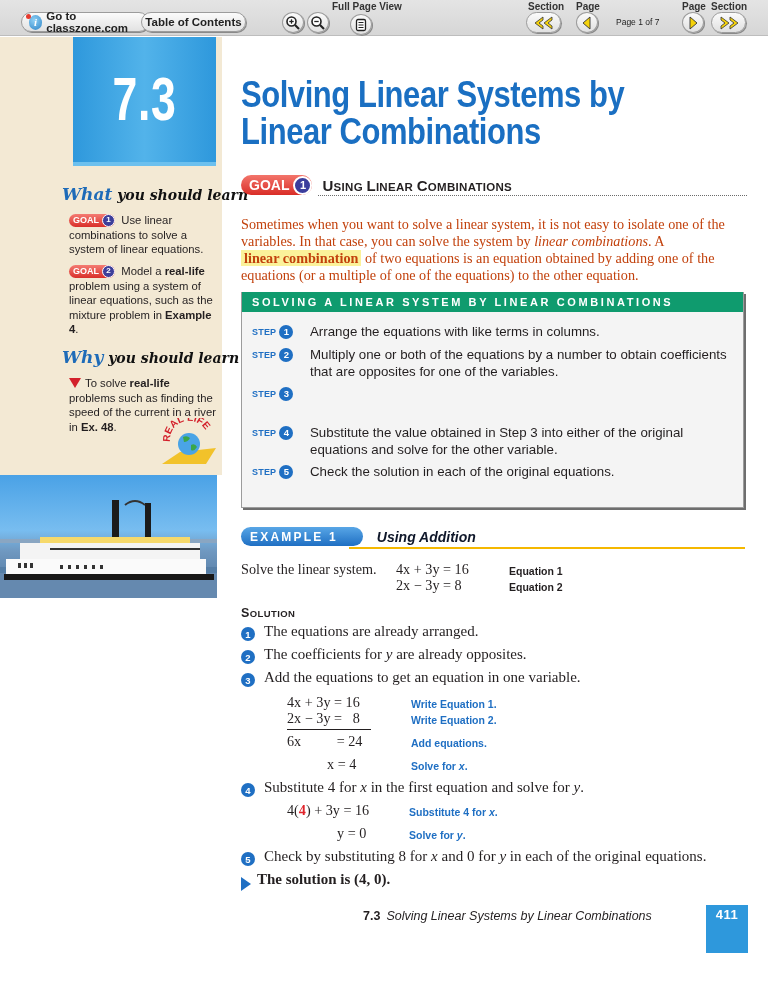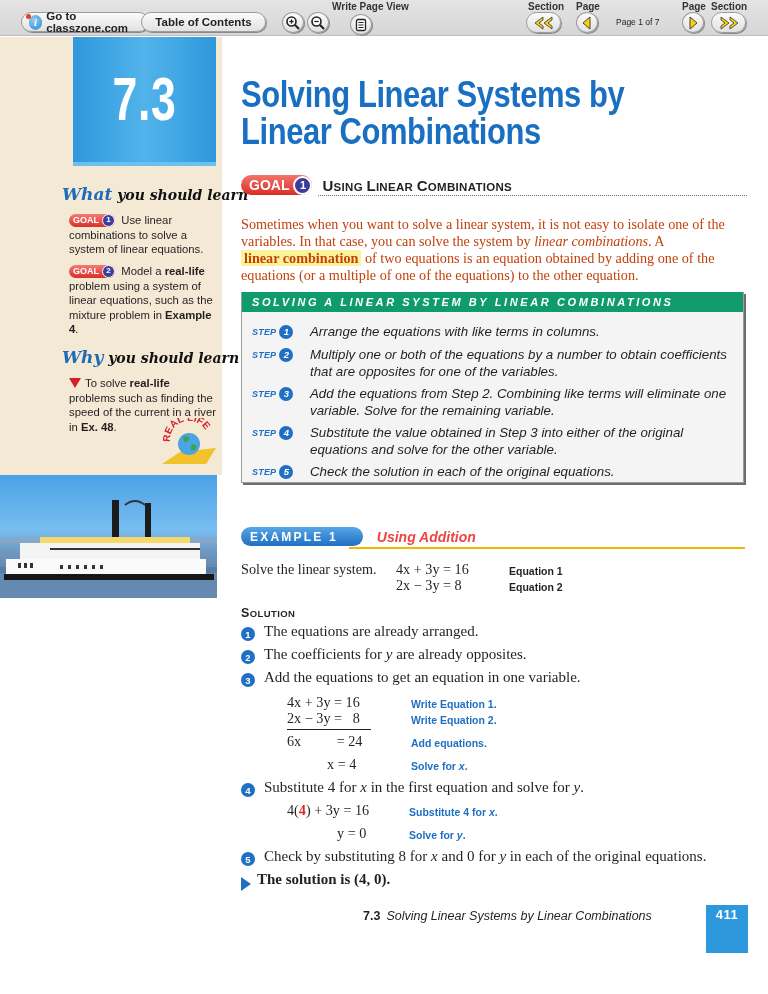--- a/index.html
+++ b/index.html
@@ -8,21 +8,21 @@
 
   
   .toolbar { position: absolute; left: 0; top: 0; width: 768px; height: 36px;
     background: linear-gradient(#e4e4e4, #d6d6d6); border-bottom: 1px solid #bdbdbd; }
   .pill { position: absolute; top: 12px; height: 20px; border-radius: 10px;
     background: linear-gradient(#fbfbfb, #e2e2e2); border: 1px solid #9c9c9c;
     box-shadow: 1px 1px 0 #8a8a8a; font-family: "Liberation Sans", sans-serif;
     font-weight: bold; font-size: 11.5px; color: #222; display: flex; align-items: center;
     justify-content: center; cursor: pointer; }
   .pill.classzone { left: 21px; width: 128px; justify-content: flex-start; padding-left: 7px; gap: 4px; }
-  .pill.toc { left: 141px; width: 125px; }
+  .pill.toc { left: 141px; width: 105px; }
   .info-icon { width: 15px; height: 15px; border-radius: 50%;
     background: radial-gradient(circle at 40% 35%, #8fd0f5, #2d84c7); color: #fff;
     font-family: "Liberation Serif", serif; font-weight: bold; font-size: 11px; font-style: italic;
     display: flex; align-items: center; justify-content: center; position: relative; }
   .info-icon::before { content: ""; position: absolute; left: -3px; top: -1px; width: 5px; height: 5px;
     border-radius: 50%; background: #e53a2e; }
   .round { position: absolute; top: 12px; width: 22px; height: 21px; border-radius: 50%;
     background: linear-gradient(#fbfbfb, #e0e0e0); border: 1px solid #9c9c9c;
     box-shadow: 1px 1px 0 #8a8a8a; display: flex; align-items: center; justify-content: center; cursor: pointer; }
   .round svg { display: block; }
@@ -73,38 +73,38 @@
   .goal-big .num { display: inline-flex; width: 19px; height: 19px; border-radius: 50%; background: #3b3d9c;
     border: 2px solid #fff; margin-left: 4px; align-items: center; justify-content: center; font-size: 11px; }
   .goal-title { font-family: "Liberation Sans", sans-serif; font-weight: bold; font-size: 15px; color: #231f20;
     letter-spacing: 0.3px; }
   .goal-title .sm { font-size: 11.5px; }
   .dotted { position: absolute; left: 318px; top: 195px; width: 429px; border-top: 1.5px dotted #6b6b6b; }
   .intro { position: absolute; left: 241px; top: 216px; width: 510px; font-size: 14.2px; line-height: 17px; color: #c2410c; }
   .intro i { font-style: italic; }
   .hl { background: #fbf29a; font-weight: bold; padding: 0 3px; }
 
-  .box { position: absolute; left: 241px; top: 292px; width: 503px; height: 191px; background: #f4f4f4;
-    border: 1px solid #9c9c9c; border-top: none; box-shadow: 2px 2px 0 #6e6e6e; font-style: italic; }
+  .box { position: absolute; left: 241px; top: 292px; width: 503px; height: 216px; background: #f4f4f4;
+    border: 1px solid #9c9c9c; border-top: none; box-shadow: 2px 2px 0 #6e6e6e; }
   .box-head { height: 20px; background: #0f9b6e; color: #fff; font-family: "Liberation Sans", sans-serif;
     font-weight: bold; font-size: 11px; letter-spacing: 2.6px; display: flex; align-items: center; padding-left: 10px; }
   .step { position: absolute; left: 10px; display: flex; font-family: "Liberation Sans", sans-serif; font-size: 13.3px;
     line-height: 16.5px; color: #231f20; }
   .step-label { width: 58px; flex: none; display: flex; align-items: center; gap: 3px; height: 16px; }
   .step-word { font-family: "Liberation Sans", sans-serif; font-weight: bold; font-size: 9px; color: #1f6fc3; letter-spacing: 0.2px; }
   .step-num { display: inline-flex; width: 14px; height: 14px; border-radius: 50%; background: #1f6fc3; color: #fff;
     font-size: 9.5px; font-weight: bold; align-items: center; justify-content: center; }
   .step-text { width: 420px; }
 
   .ex-head { position: absolute; left: 241px; top: 527px; display: flex; align-items: center; }
   .ex-badge { height: 19px; border-radius: 10px; background: linear-gradient(#58a6e6, #1f6fc3); color: #fff;
     font-family: "Liberation Sans", sans-serif; font-weight: bold; font-size: 12px; letter-spacing: 2.2px;
     display: inline-flex; align-items: center; padding: 0 25px 0 9px; }
   .ex-title { margin-left: 14px; font-family: "Liberation Sans", sans-serif; font-weight: bold; font-style: italic;
-    font-size: 14px; color: #ef4444; }
+    font-size: 14px; color: #0f172a; }
   .ex-rule { position: absolute; left: 349px; top: 547px; width: 396px; height: 2px; background: #f5b800; }
 
   .line { position: absolute; font-size: 14.2px; color: #231f20; white-space: pre; }
   .eq { font-family: "Liberation Serif", serif; font-size: 14.2px; white-space: pre; }
   .lab { position: absolute; font-family: "Liberation Sans", sans-serif; font-weight: bold; font-size: 10.5px; color: #231f20; }
   .blab { position: absolute; font-family: "Liberation Sans", sans-serif; font-weight: bold; font-size: 10.5px; color: #1f6fc3; }
   .blab i { font-style: italic; }
   .red { color: #e0242b; font-weight: bold; }
 
   .sol-head { position: absolute; left: 241px; top: 606px; font-family: "Liberation Sans", sans-serif; font-weight: bold;
@@ -145,21 +145,21 @@
       <line x1="6.5" y1="4.3" x2="6.5" y2="8.7" stroke="#222" stroke-width="1.3"></line>
     </svg>
   </div>
   <div class="round" style="left:307px;">
     <svg width="16" height="16" viewBox="0 0 16 16">
       <circle cx="6.5" cy="6.5" r="4.5" fill="#fff" stroke="#222" stroke-width="1.6"></circle>
       <line x1="10" y1="10" x2="14" y2="14" stroke="#222" stroke-width="2.2"></line>
       <line x1="4.3" y1="6.5" x2="8.7" y2="6.5" stroke="#222" stroke-width="1.3"></line>
     </svg>
   </div>
-  <span class="tb-label" style="left:332px;">Write Page View</span>
+  <span class="tb-label" style="left:332px;">Full Page View</span>
   <div class="round" style="left:350px;top:14px;">
     <svg width="14" height="14" viewBox="0 0 14 14">
       <rect x="2.5" y="1.5" width="9" height="11" rx="1.5" fill="#fff" stroke="#222" stroke-width="1.3"></rect>
       <line x1="4.5" y1="4.5" x2="9.5" y2="4.5" stroke="#222" stroke-width="1"></line>
       <line x1="4.5" y1="7" x2="9.5" y2="7" stroke="#222" stroke-width="1"></line>
       <line x1="4.5" y1="9.5" x2="9.5" y2="9.5" stroke="#222" stroke-width="1"></line>
     </svg>
   </div>
 
   <span class="tb-label" style="left:528px;">Section</span>
@@ -291,21 +291,20 @@
         <span class="step-word">STEP</span>
         <span class="step-num">2</span>
       </span>
     <span class="step-text">Multiply one or both of the equations by a number to obtain coefficients that are opposites for one of the variables.</span>
   </div>
   <div class="step" style="top:94px;">
     <span class="step-label">
         <span class="step-word">STEP</span>
         <span class="step-num">3</span>
       </span>
-    <span class="step-text">Add the equations from Step 2. Combining like terms will eliminate one variable. Solve for the remaining variable.</span>
   </div>
   <div class="step" style="top:133px;">
     <span class="step-label">
         <span class="step-word">STEP</span>
         <span class="step-num">4</span>
       </span>
     <span class="step-text">Substitute the value obtained in Step 3 into either of the original equations and solve for the other variable.</span>
   </div>
   <div class="step" style="top:172px;">
     <span class="step-label">

